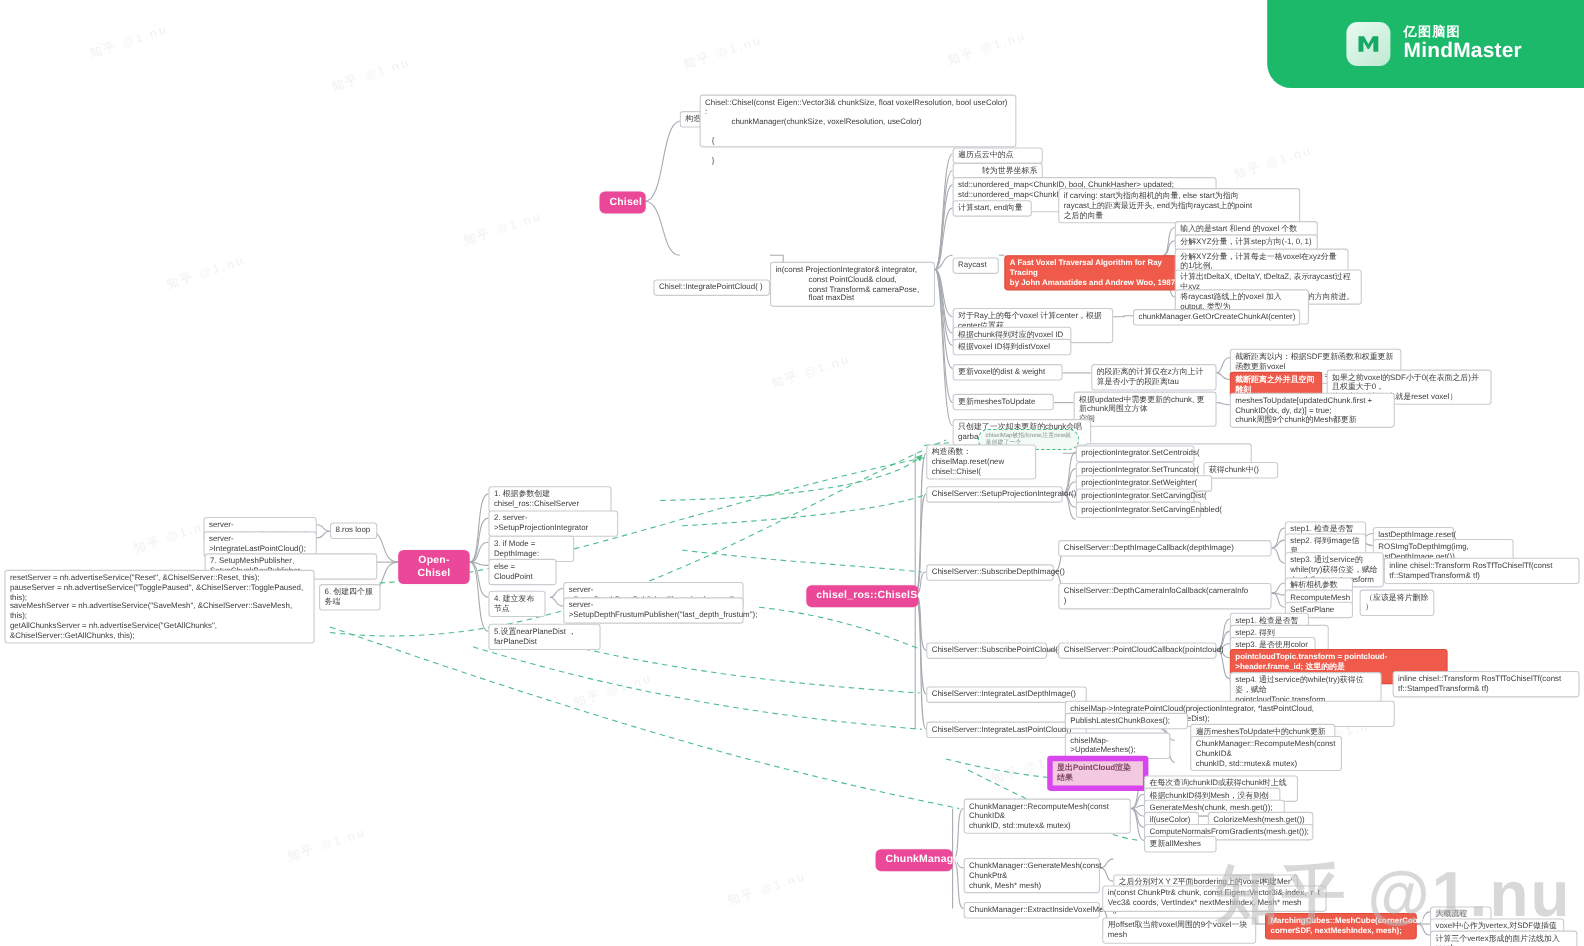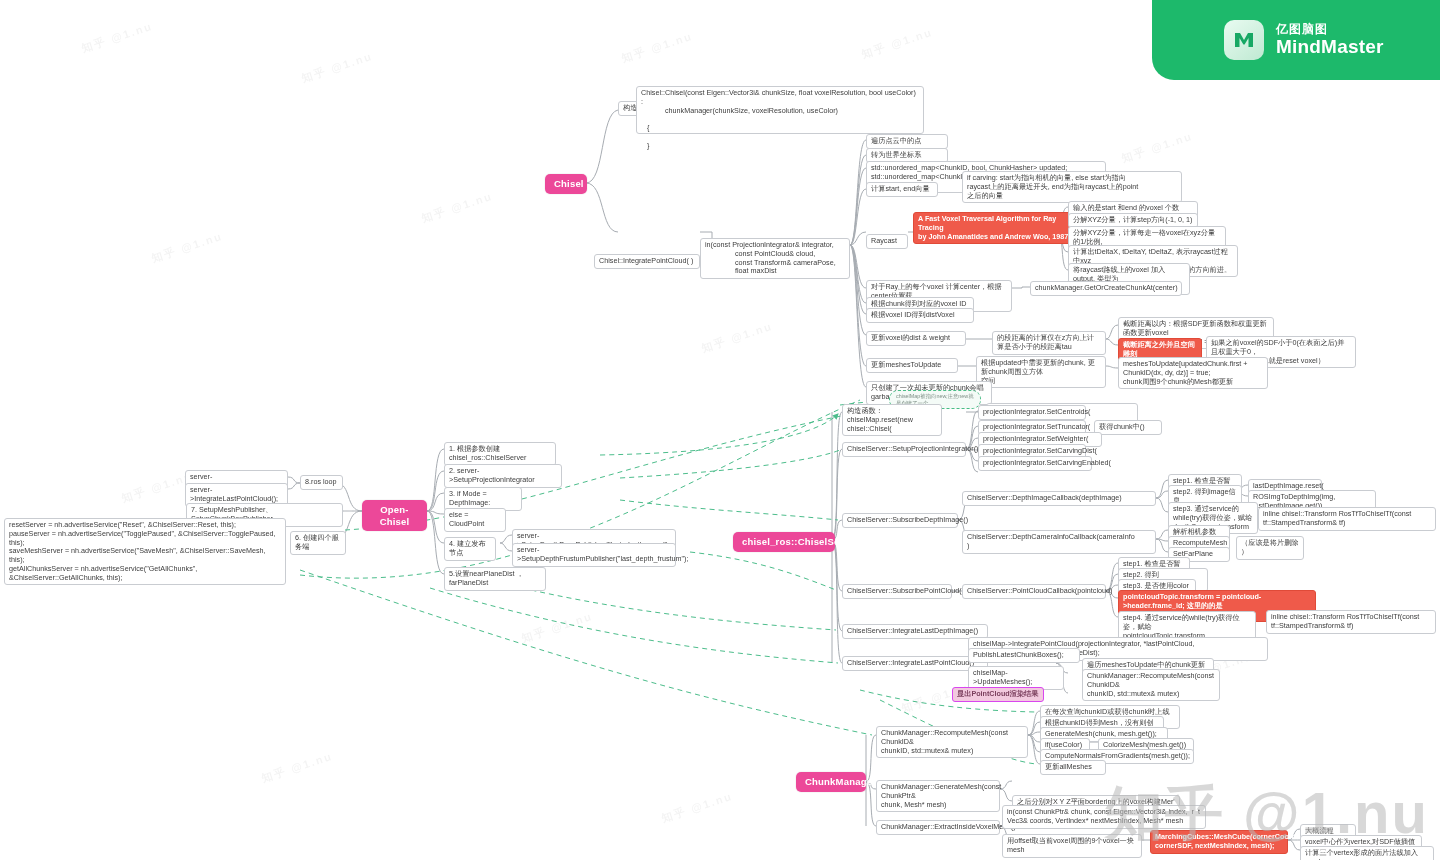--- a/index.html
+++ b/index.html
@@ -23,21 +23,21 @@
   .node.root{
     background:#ec4899;border:none;border-radius:5px;
     color:#ffffff;font-weight:bold;font-size:9.5px;
     padding:4px 9px;text-align:center;letter-spacing:.2px;
     box-shadow:0 0 0 1px rgba(0,0,0,.03);
   }
   .node.red{
     background:#ef5a4a;border:1px solid #e04a38;color:#ffffff;font-weight:bold;
   }
   .node.pink{
-    background:#f2c9de;border:1px solid #d946ef;color:#7b3f5e;font-weight:bold;
+    background:#f2c9de;border:5px solid #d946ef;color:#7b3f5e;font-weight:bold;
   }
   .node.ghost{
     background:#f4fbf7;border:1px dashed #49bd86;color:#7d8f86;
     border-radius:9px;font-size:5.4px;padding:2px 6px;
   }
 
   
   #brand{
     position:absolute;right:0;top:0;width:288px;height:80px;
     background:#1db96b;border-bottom-left-radius:22px;
@@ -249,31 +249,31 @@
 
    }</div>
 
   <div class="node" style="left:594px;top:254px;width:106px;">Chisel::IntegratePointCloud( )</div>
   <div class="node" style="left:700px;top:238px;width:150px;">in(const ProjectionIntegrator&amp; integrator,
                const PointCloud&amp; cloud,
                const Transform&amp; cameraPose,
                float maxDist</div>
 
   <div class="node" style="left:866px;top:134px;width:82px;">遍历点云中的点</div>
-  <div class="node" style="left:866px;top:148px;width:82px;">转为世界坐标系</div>
+  <div class="node" style="left:866px;top:148px;width:82px;text-align:right;">转为世界坐标系</div>
   <div class="node" style="left:866px;top:161px;width:240px;">std::unordered_map&lt;ChunkID, bool, ChunkHasher&gt; updated;
 std::unordered_map&lt;ChunkID, bool, ChunkHasher&gt;
 newChunks;</div>
   <div class="node" style="left:866px;top:182px;width:72px;">计算start, end向量</div>
   <div class="node" style="left:962px;top:171px;width:220px;">if carving: start为指向相机的向量, else start为指向
 raycast上的距离最近开头, end为指向raycast上的point
 之后的向量</div>
 
   <div class="node" style="left:866px;top:234px;width:42px;">Raycast</div>
-  <div class="node red" style="left:913px;top:212px;width:164px;">A Fast Voxel Traversal Algorithm for Ray Tracing
+  <div class="node red" style="left:913px;top:232px;width:164px;">A Fast Voxel Traversal Algorithm for Ray Tracing
 by John Amanatides and Andrew Woo, 1987</div>
 
   <div class="node" style="left:1068px;top:201px;width:130px;">输入的是start 和end 的voxel 个数（float类型）</div>
   <div class="node" style="left:1068px;top:213px;width:130px;">分解XYZ分量，计算step方向(-1, 0, 1)</div>
   <div class="node" style="left:1068px;top:226px;width:158px;">分解XYZ分量，计算每走一格voxel在xyz分量的1/比例,
 计算出t</div>
   <div class="node" style="left:1068px;top:245px;width:170px;">计算出tDeltaX, tDeltaY, tDeltaZ, 表示raycast过程中xyz
 的进度，每次更新后需要继续走多少的方向前进。</div>
   <div class="node" style="left:1068px;top:263px;width:122px;">将raycast路线上的voxel 加入output, 类型为
 Point3List</div>

